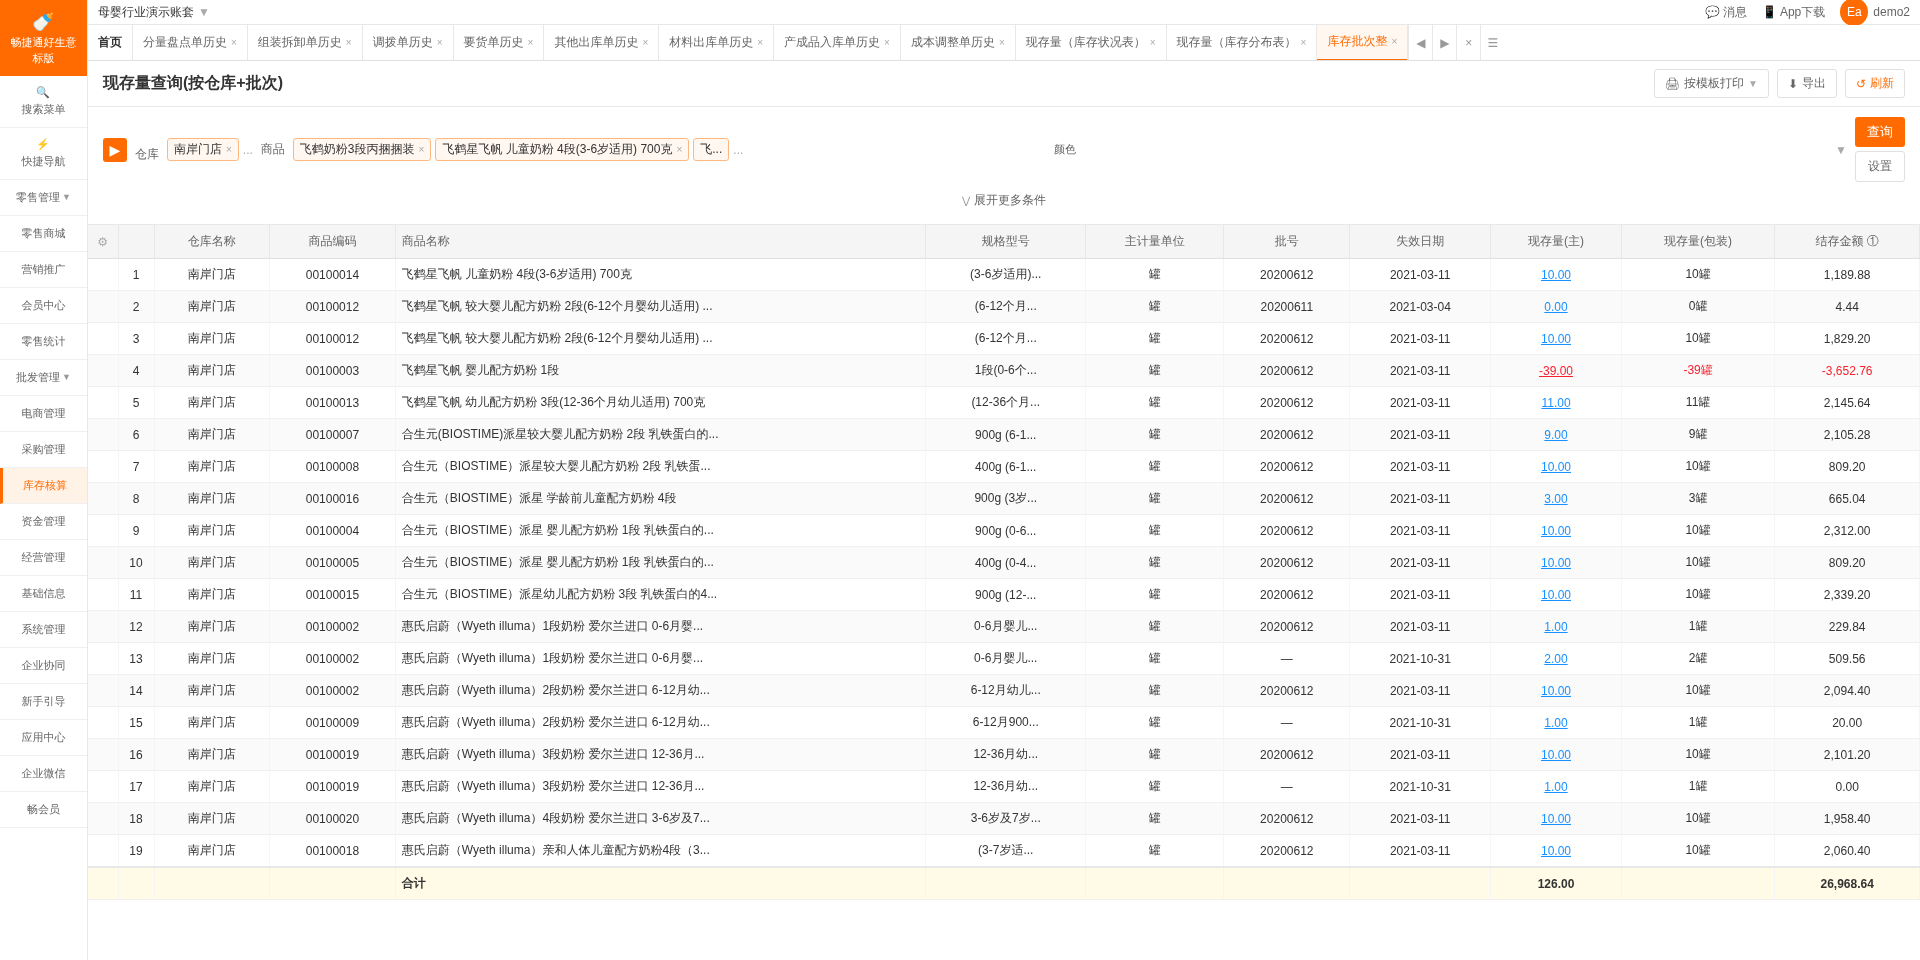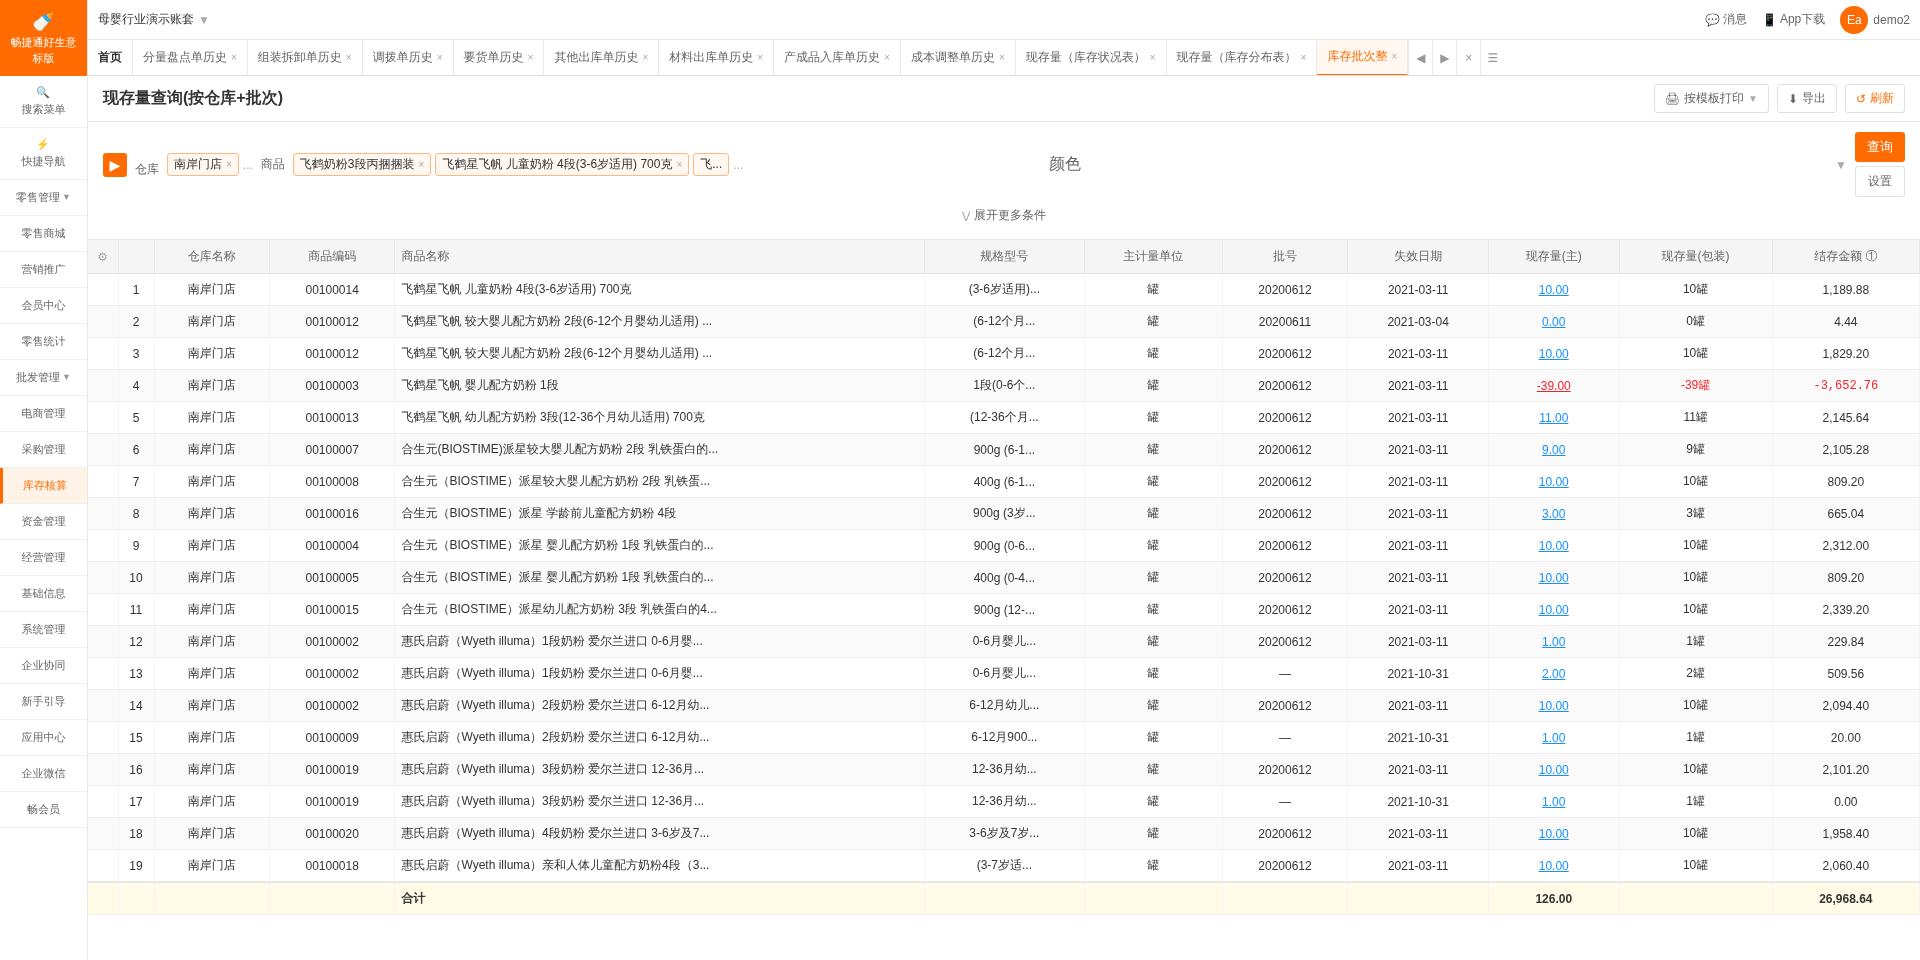--- a/index.html
+++ b/index.html
@@ -10,21 +10,21 @@
     .sidebar-logo { background: #ff6b00; color: #fff; padding: 10px 5px; text-align: center; font-size: 11px; line-height: 1.4; cursor: pointer; }
     .sidebar-logo .logo-icon { font-size: 18px; display: block; }
     .sidebar-item { padding: 10px 5px; text-align: center; font-size: 11px; color: #666; cursor: pointer; border-bottom: 1px solid #f0f0f0; display: flex; flex-direction: column; align-items: center; gap: 3px; }
     .sidebar-item.active { color: #ff6b00; background: #fff3e8; border-left: 3px solid #ff6b00; }
     .sidebar-item .arrow { font-size: 9px; color: #999; }
 
     
     .main { flex: 1; display: flex; flex-direction: column; overflow: hidden; }
 
     
-    .top-header { background: #fff; border-bottom: 1px solid #e8e8e8; display: flex; align-items: center; justify-content: space-between; padding: 0 10px; height: 40px; flex-shrink: 0; }
+    .top-header { background: #fff; border-bottom: 1px solid #e8e8e8; display: flex; align-items: center; justify-content: space-between; padding: 0 10px; height: 25px; flex-shrink: 0; }
     .top-header-left { display: flex; align-items: center; gap: 5px; }
     .breadcrumb-selector { display: flex; align-items: center; gap: 4px; font-size: 12px; color: #333; cursor: pointer; }
     .top-header-right { display: flex; align-items: center; gap: 15px; font-size: 12px; color: #666; }
     .top-header-right .user-info { display: flex; align-items: center; gap: 5px; cursor: pointer; }
     .avatar { width: 28px; height: 28px; border-radius: 50%; background: #ff6b00; color: #fff; display: flex; align-items: center; justify-content: center; font-size: 12px; }
     .msg-btn, .app-btn { cursor: pointer; display: flex; align-items: center; gap: 3px; color: #666; }
 
     
     .tabs-bar { background: #fff; border-bottom: 1px solid #e0e0e0; display: flex; align-items: center; overflow-x: hidden; height: 36px; flex-shrink: 0; }
     .tab-item { display: flex; align-items: center; padding: 0 10px; height: 36px; border-right: 1px solid #e8e8e8; font-size: 12px; color: #666; cursor: pointer; white-space: nowrap; flex-shrink: 0; gap: 4px; }
@@ -48,21 +48,21 @@
     .filter-area { background: #fff; padding: 10px 15px; border-bottom: 1px solid #e8e8e8; flex-shrink: 0; }
     .filter-row { display: flex; align-items: center; gap: 8px; flex-wrap: wrap; }
     .filter-expand-btn { width: 24px; height: 24px; background: #ff6b00; color: #fff; border: none; border-radius: 3px; cursor: pointer; display: flex; align-items: center; justify-content: center; font-size: 14px; flex-shrink: 0; }
     .filter-label { font-size: 12px; color: #666; flex-shrink: 0; margin-top: 9px; }
     .filter-tags { display: flex; align-items: center; gap: 4px; flex-wrap: wrap; }
     .filter-tag { display: flex; align-items: center; gap: 4px; background: #fff7f0; border: 1px solid #ffb780; border-radius: 3px; padding: 2px 6px; font-size: 12px; color: #333; }
     .filter-tag .tag-close { cursor: pointer; color: #aaa; font-size: 10px; }
     .filter-more { color: #aaa; cursor: pointer; font-size: 12px; }
     .filter-product-label { font-size: 12px; color: #666; flex-shrink: 0; }
     .filter-product-tags { display: flex; align-items: center; gap: 4px; flex: 1; }
-    .filter-color-label { font-size: 16px; color: #666; margin-left: 10px; flex-shrink: 0; }
+    .filter-color-label { font-size: 11px; color: #666; margin-left: 10px; flex-shrink: 0; }
     .filter-color-value { flex: 1; }
     .filter-dropdown { display: flex; align-items: center; color: #aaa; font-size: 12px; cursor: pointer; }
     .btn-query { background: #ff6b00; color: #fff; border: none; padding: 6px 6px; border-radius: 3px; cursor: pointer; font-size: 13px; }
     .btn-settings { background: #fff; color: #666; border: 1px solid #e0e0e0; padding: 6px 12px; border-radius: 3px; cursor: pointer; font-size: 12px; }
     .expand-more { display: flex; align-items: center; justify-content: center; gap: 4px; padding: 5px 0; color: #666; font-size: 12px; cursor: pointer; margin-top: 5px; }
     .expand-more-icon { font-size: 10px; color: #999; }
     .filter-right-actions { display: flex; flex-direction: column; gap: 4px; margin-left: auto; }
 
     
     .table-container { flex: 1; overflow: auto; padding: 0 0 0 0; background: #fff; }
@@ -361,21 +361,21 @@
     <td>4</td>
     <td>南岸门店</td>
     <td>00100003</td>
     <td class="name-col" style="text-align:left;">飞鹤星飞帆 婴儿配方奶粉 1段</td>
     <td>1段(0-6个...</td>
     <td>罐</td>
     <td>20200612</td>
     <td>2021-03-11</td>
     <td style="color:#1890ff;text-decoration:underline;cursor:pointer;color:#f5222d;">-39.00</td>
     <td style="color:#f5222d;">-39罐</td>
-    <td style="color:#f5222d;font-family:Liberation Mono, monospace;">-3,652.76</td>
+    <td style="color:#f5222d;">-3,652.76</td>
   </tr>
             <tr>
     <td></td>
     <td>5</td>
     <td>南岸门店</td>
     <td>00100013</td>
     <td class="name-col" style="text-align:left;">飞鹤星飞帆 幼儿配方奶粉 3段(12-36个月幼儿适用) 700克</td>
     <td>(12-36个月...</td>
     <td>罐</td>
     <td>20200612</td>

